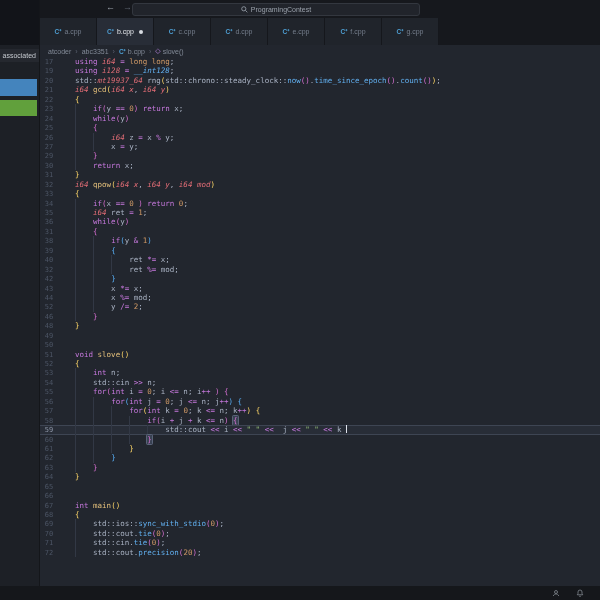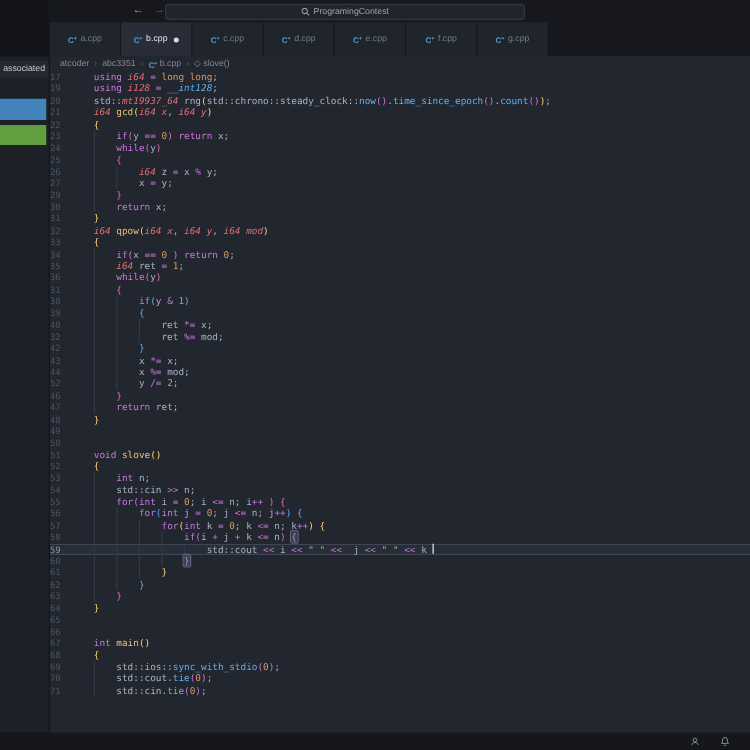--- a/index.html
+++ b/index.html
@@ -29,21 +29,21 @@
 
   
   .breadcrumb{position:absolute;left:40px;top:45px;right:0;height:12px;background:#22262e;display:flex;align-items:center;padding-left:8px;gap:4px;font-size:7px;color:#828a97;}
   .breadcrumb .sep{color:#5a6170;font-size:7px;}
   .bc-item{display:flex;align-items:center;gap:2px;}
   .methodicon{color:#b180d7;font-size:7px;}
 
   
   .editor{position:absolute;left:40px;top:57px;right:0;height:529px;background:#22262e;font-family:"DejaVu Sans Mono",monospace;font-size:7.5px;}
   .cl{position:relative;height:9.45px;line-height:9.45px;white-space:pre;}
-  .ln{display:inline-block;width:18px;text-align:left;color:#4c5565;font-size:7px;}
+  .ln{display:inline-block;width:18px;text-align:center;color:#4c5565;font-size:7px;}
   .code{position:absolute;left:35px;top:0;height:100%;white-space:pre;}
   .gd{position:absolute;top:0;bottom:0;width:1px;background:#323845;}
   .cur{background:rgba(130,145,180,0.07);box-shadow:inset 0 1px 0 #3e4553,inset 0 -1px 0 #3e4553;}
   .cur .ln{color:#8d96a7;}
   .t-pln{color:#a9b2c3;}
   .t-kw{color:#c678dd;}
   .t-op{color:#c678dd;}
   .t-typ{color:#e06c75;font-style:italic;}
   .t-t2{color:#61afef;font-style:italic;}
   .t-btyp{color:#d19a66;}
@@ -160,21 +160,20 @@
     <div class="cl"><span class="ln">31</span><span class="code"><i class="gd" style="left: 0ch;"></i><span class="t-pln">    </span><span class="t-b2">{</span></span></div>
     <div class="cl"><span class="ln">38</span><span class="code"><i class="gd" style="left: 0ch;"></i><i class="gd" style="left: 4ch;"></i><span class="t-pln">        </span><span class="t-kw">if</span><span class="t-b3">(</span><span class="t-pln">y </span><span class="t-op">&amp;</span><span class="t-pln"> </span><span class="t-num">1</span><span class="t-b3">)</span></span></div>
     <div class="cl"><span class="ln">39</span><span class="code"><i class="gd" style="left: 0ch;"></i><i class="gd" style="left: 4ch;"></i><span class="t-pln">        </span><span class="t-b3">{</span></span></div>
     <div class="cl"><span class="ln">40</span><span class="code"><i class="gd" style="left: 0ch;"></i><i class="gd" style="left: 4ch;"></i><i class="gd" style="left: 8ch;"></i><span class="t-pln">            ret </span><span class="t-op">*=</span><span class="t-pln"> x;</span></span></div>
     <div class="cl"><span class="ln">32</span><span class="code"><i class="gd" style="left: 0ch;"></i><i class="gd" style="left: 4ch;"></i><i class="gd" style="left: 8ch;"></i><span class="t-pln">            ret </span><span class="t-op">%=</span><span class="t-pln"> mod;</span></span></div>
     <div class="cl"><span class="ln">42</span><span class="code"><i class="gd" style="left: 0ch;"></i><i class="gd" style="left: 4ch;"></i><span class="t-pln">        </span><span class="t-b3">}</span></span></div>
     <div class="cl"><span class="ln">43</span><span class="code"><i class="gd" style="left: 0ch;"></i><i class="gd" style="left: 4ch;"></i><span class="t-pln">        x </span><span class="t-op">*=</span><span class="t-pln"> x;</span></span></div>
     <div class="cl"><span class="ln">44</span><span class="code"><i class="gd" style="left: 0ch;"></i><i class="gd" style="left: 4ch;"></i><span class="t-pln">        x </span><span class="t-op">%=</span><span class="t-pln"> mod;</span></span></div>
     <div class="cl"><span class="ln">52</span><span class="code"><i class="gd" style="left: 0ch;"></i><i class="gd" style="left: 4ch;"></i><span class="t-pln">        y </span><span class="t-op">/=</span><span class="t-pln"> </span><span class="t-num">2</span><span class="t-pln">;</span></span></div>
     <div class="cl"><span class="ln">46</span><span class="code"><i class="gd" style="left: 0ch;"></i><span class="t-pln">    </span><span class="t-b2">}</span></span></div>
-    <div class="cl"><span class="ln">47</span><span class="code"><i class="gd" style="left: 0ch;"></i><span class="t-pln">    </span><span class="t-kw">return</span><span class="t-pln"> ret;</span></span></div>
     <div class="cl"><span class="ln">48</span><span class="code"><span class="t-b1">}</span></span></div>
     <div class="cl"><span class="ln">49</span><span class="code"></span></div>
     <div class="cl"><span class="ln">50</span><span class="code"></span></div>
     <div class="cl"><span class="ln">51</span><span class="code"><span class="t-kw">void</span><span class="t-pln"> </span><span class="t-fn">slove</span><span class="t-b1">()</span></span></div>
     <div class="cl"><span class="ln">52</span><span class="code"><span class="t-b1">{</span></span></div>
     <div class="cl"><span class="ln">53</span><span class="code"><i class="gd" style="left: 0ch;"></i><span class="t-pln">    </span><span class="t-kw">int</span><span class="t-pln"> n;</span></span></div>
     <div class="cl"><span class="ln">54</span><span class="code"><i class="gd" style="left: 0ch;"></i><span class="t-pln">    std::cin </span><span class="t-op">&gt;&gt;</span><span class="t-pln"> n;</span></span></div>
     <div class="cl"><span class="ln">55</span><span class="code"><i class="gd" style="left: 0ch;"></i><span class="t-pln">    </span><span class="t-kw">for</span><span class="t-b2">(</span><span class="t-kw">int</span><span class="t-pln"> i </span><span class="t-op">=</span><span class="t-pln"> </span><span class="t-num">0</span><span class="t-pln">; i </span><span class="t-op">&lt;=</span><span class="t-pln"> n; i</span><span class="t-op">++</span><span class="t-pln"> </span><span class="t-b2">)</span><span class="t-pln"> </span><span class="t-b2">{</span></span></div>
     <div class="cl"><span class="ln">56</span><span class="code"><i class="gd" style="left: 0ch;"></i><i class="gd" style="left: 4ch;"></i><span class="t-pln">        </span><span class="t-kw">for</span><span class="t-b3">(</span><span class="t-kw">int</span><span class="t-pln"> j </span><span class="t-op">=</span><span class="t-pln"> </span><span class="t-num">0</span><span class="t-pln">; j </span><span class="t-op">&lt;=</span><span class="t-pln"> n; j</span><span class="t-op">++</span><span class="t-b3">)</span><span class="t-pln"> </span><span class="t-b3">{</span></span></div>
     <div class="cl"><span class="ln">57</span><span class="code"><i class="gd" style="left: 0ch;"></i><i class="gd" style="left: 4ch;"></i><i class="gd" style="left: 8ch;"></i><span class="t-pln">            </span><span class="t-kw">for</span><span class="t-b1">(</span><span class="t-kw">int</span><span class="t-pln"> k </span><span class="t-op">=</span><span class="t-pln"> </span><span class="t-num">0</span><span class="t-pln">; k </span><span class="t-op">&lt;=</span><span class="t-pln"> n; k</span><span class="t-op">++</span><span class="t-b1">)</span><span class="t-pln"> </span><span class="t-b1">{</span></span></div>
@@ -185,20 +184,21 @@
     <div class="cl"><span class="ln">62</span><span class="code"><i class="gd" style="left: 0ch;"></i><i class="gd" style="left: 4ch;"></i><span class="t-pln">        </span><span class="t-b3">}</span></span></div>
     <div class="cl"><span class="ln">63</span><span class="code"><i class="gd" style="left: 0ch;"></i><span class="t-pln">    </span><span class="t-b2">}</span></span></div>
     <div class="cl"><span class="ln">64</span><span class="code"><span class="t-b1">}</span></span></div>
     <div class="cl"><span class="ln">65</span><span class="code"></span></div>
     <div class="cl"><span class="ln">66</span><span class="code"></span></div>
     <div class="cl"><span class="ln">67</span><span class="code"><span class="t-kw">int</span><span class="t-pln"> </span><span class="t-fn">main</span><span class="t-b1">()</span></span></div>
     <div class="cl"><span class="ln">68</span><span class="code"><span class="t-b1">{</span></span></div>
     <div class="cl"><span class="ln">69</span><span class="code"><i class="gd" style="left: 0ch;"></i><span class="t-pln">    std::ios::</span><span class="t-call">sync_with_stdio</span><span class="t-b2">(</span><span class="t-num">0</span><span class="t-b2">)</span><span class="t-pln">;</span></span></div>
     <div class="cl"><span class="ln">70</span><span class="code"><i class="gd" style="left: 0ch;"></i><span class="t-pln">    std::cout.</span><span class="t-call">tie</span><span class="t-b2">(</span><span class="t-num">0</span><span class="t-b2">)</span><span class="t-pln">;</span></span></div>
     <div class="cl"><span class="ln">71</span><span class="code"><i class="gd" style="left: 0ch;"></i><span class="t-pln">    std::cin.</span><span class="t-call">tie</span><span class="t-b2">(</span><span class="t-num">0</span><span class="t-b2">)</span><span class="t-pln">;</span></span></div>
+    <div class="cl"><span class="ln">72</span><span class="code"><i class="gd" style="left: 0ch;"></i><span class="t-pln">    std::cout.</span><span class="t-call">precision</span><span class="t-b2">(</span><span class="t-num">20</span><span class="t-b2">)</span><span class="t-pln">;</span></span></div>
   </div>
 
 <div class="statusbar">
   <span>
     <svg width="8" height="8" viewBox="0 0 16 16">
         <circle cx="8" cy="6" r="3" fill="none" stroke="#878d96" stroke-width="1.5"></circle>
         <path d="M2.5 14c1-3 3-4 5.5-4s4.5 1 5.5 4" fill="none" stroke="#878d96" stroke-width="1.5"></path>
       </svg>
   </span>
   <span>

